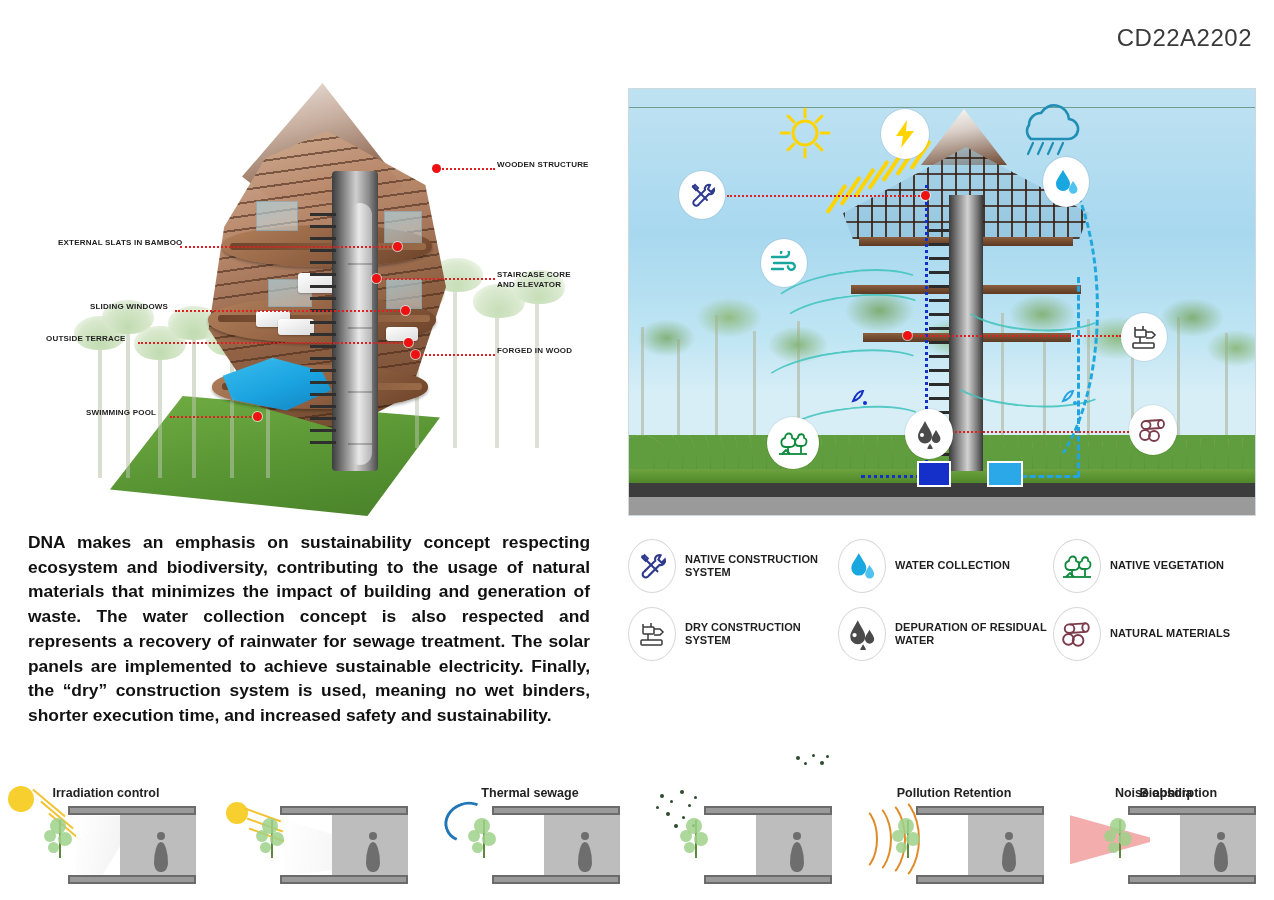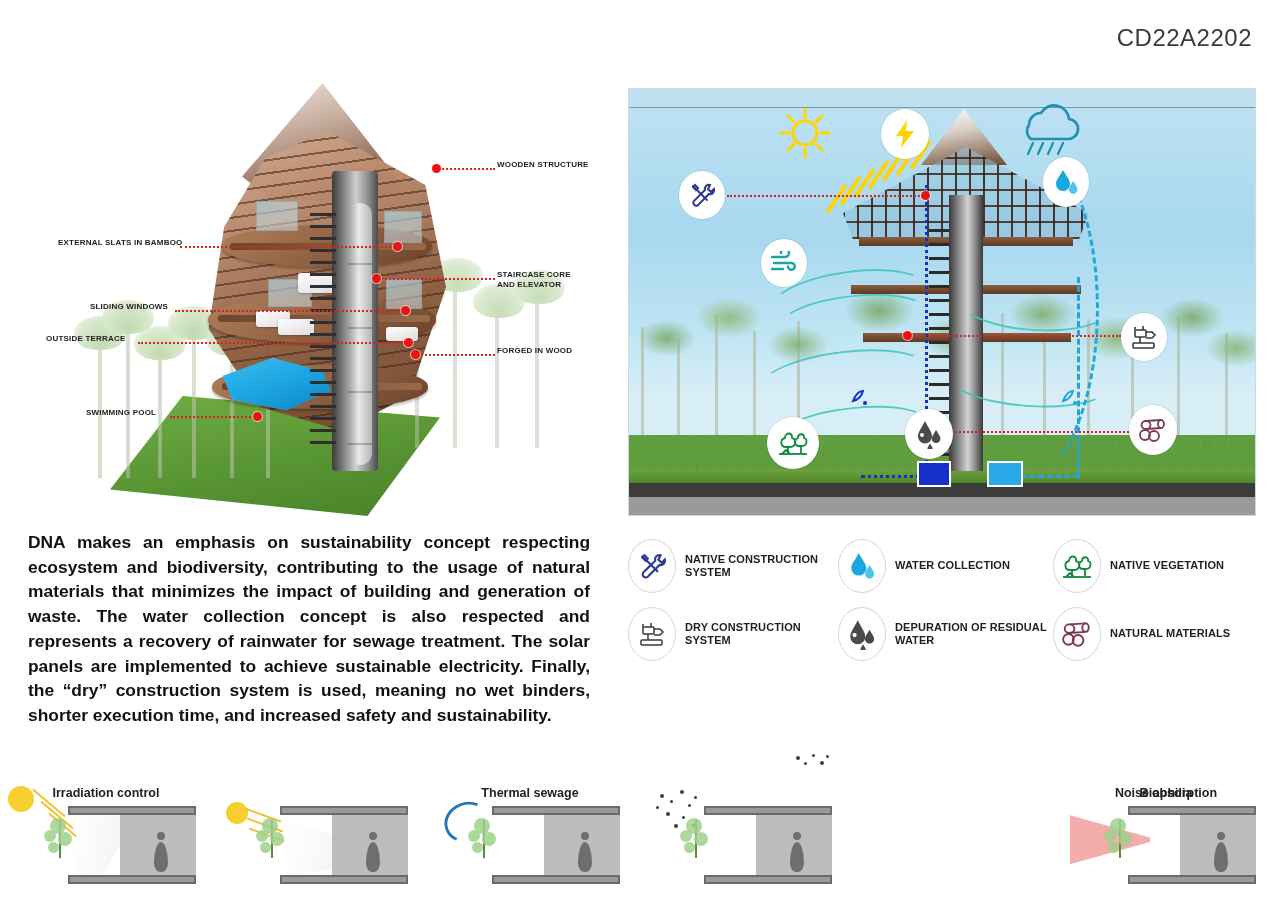--- a/index.html
+++ b/index.html
@@ -775,20 +775,45 @@
       </div>
       <div class="bp-plant">
         <i class="stem"></i>
         <i class="blob" style="left:6px; top:4px; width:16px; height:16px;"></i>
         <i class="blob" style="left:0px; top:16px; width:12px; height:12px;"></i>
         <i class="blob" style="left:14px; top:18px; width:14px; height:14px;"></i>
         <i class="blob" style="left:4px; top:28px; width:11px; height:11px;"></i>
       </div>
     </div>
 
+    <div class="bp" style="left:848px;">
+      <div class="bp-label">Pollution Retention</div>
+      <div>
+        <div class="noise-arc" style="left:-14px; top:24px; width:44px; height:70px;"></div>
+        <div class="noise-arc" style="left:-6px;  top:20px; width:50px; height:78px;"></div>
+        <div class="noise-arc" style="left:2px;   top:16px; width:56px; height:86px;"></div>
+        <div class="noise-arc" style="left:10px;  top:12px; width:62px; height:94px;"></div>
+      </div>
+      <div class="bp-room">
+        <div class="bp-slab-top"></div>
+        <div class="bp-interior"></div>
+        <div class="bp-person">
+            <i class="head"></i>
+            <i class="body"></i>
+          </div>
+        <div class="bp-slab-bot"></div>
+      </div>
+      <div class="bp-plant">
+        <i class="stem"></i>
+        <i class="blob" style="left:6px; top:4px; width:16px; height:16px;"></i>
+        <i class="blob" style="left:0px; top:16px; width:12px; height:12px;"></i>
+        <i class="blob" style="left:14px; top:18px; width:14px; height:14px;"></i>
+        <i class="blob" style="left:4px; top:28px; width:11px; height:11px;"></i>
+      </div>
+    </div>
 
     <div class="bp" style="left:1060px;">
       <div class="bp-label">Noise absorption</div>
       <div class="biophilia-cone" style="left:10px; top:22px; width:80px; height:74px;"></div>
       <div class="bp-room">
         <div class="bp-slab-top"></div>
         <div class="bp-interior"></div>
         <div class="bp-person">
             <i class="head"></i>
             <i class="body"></i>

